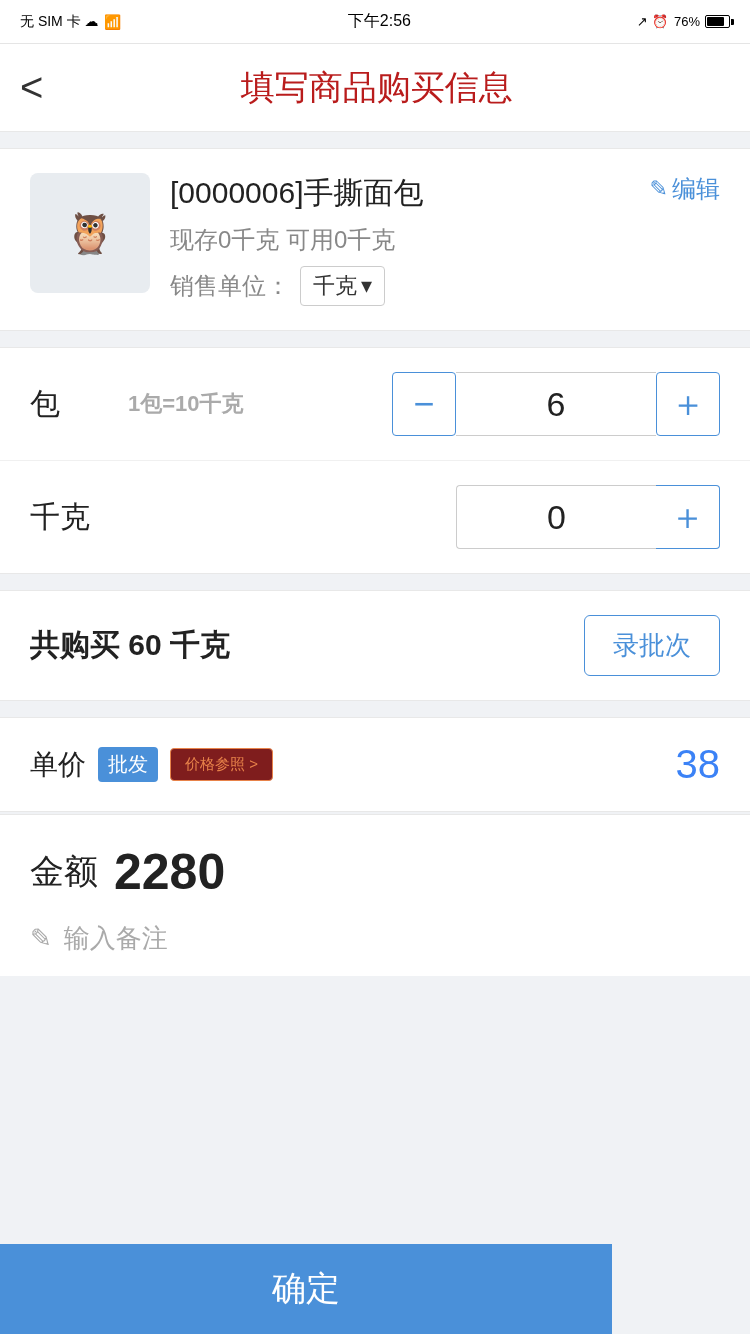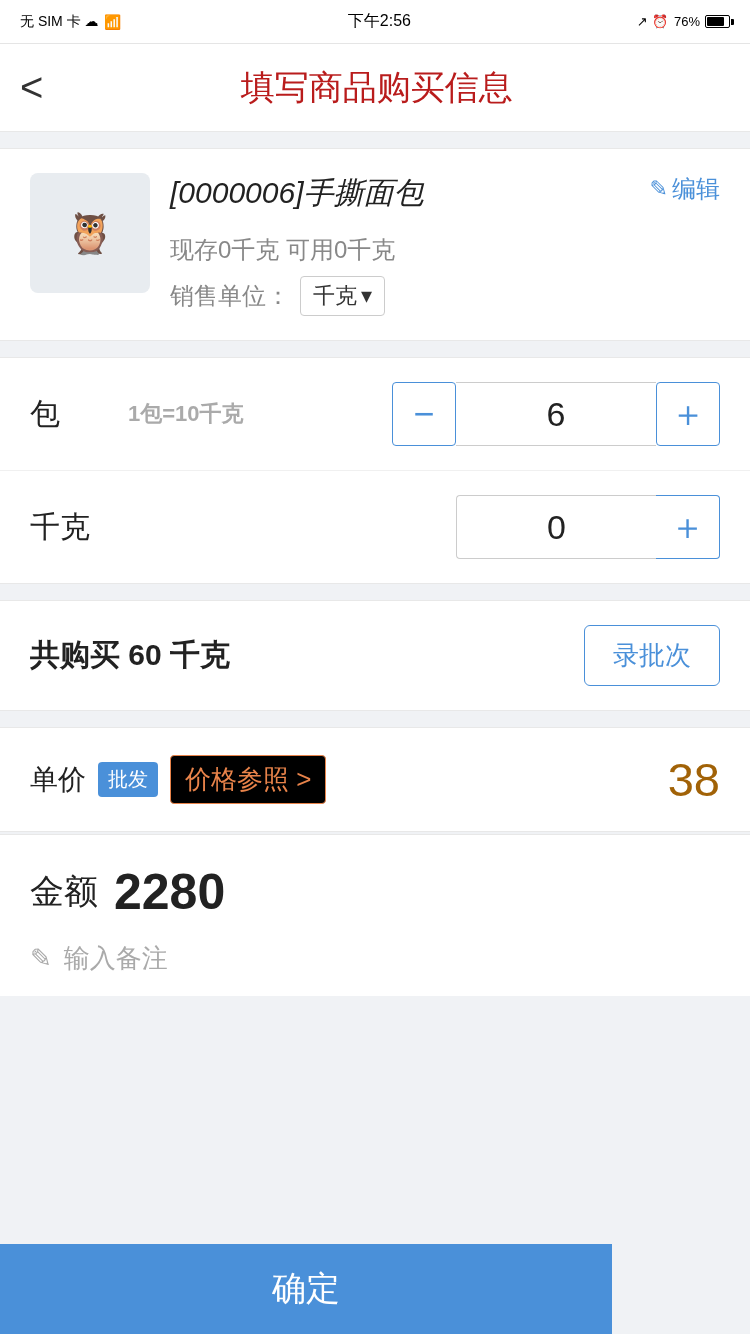--- a/index.html
+++ b/index.html
@@ -122,22 +122,21 @@
       font-size: 40px;
       color: #7a8fa0;
     }
     .product-info {
       flex: 1;
     }
     .product-name {
       font-size: 30px;
       color: #222;
       font-weight: 500;
-      margin-bottom: 20px;
-      font-style: italic;
+      margin-bottom: 10px;
     }
     .product-stock {
       font-size: 24px;
       color: #888;
       margin-bottom: 10px;
     }
     .product-unit-row {
       display: flex;
       align-items: center;
       gap: 10px;
@@ -272,33 +271,33 @@
       background: #4a90d9;
       color: #fff;
       font-size: 20px;
       padding: 4px 10px;
       border-radius: 4px;
       margin-right: 12px;
     }
     .price-ref-btn {
       border: 1.5px solid #e8834a;
       color: #e8834a;
-      background: #000000;
-      font-size: 26px;
+      background: #7f1d1d;
+      font-size: 15px;
       padding: 6px 14px;
       border-radius: 4px;
       display: flex;
       align-items: flex-end;
       gap: 4px;
       cursor: pointer;
     }
     .price-value {
       margin-left: auto;
-      font-size: 47px;
-      color: #a16207;
+      font-size: 40px;
+      color: #3b82f6;
       font-weight: 500;
     }
 
     
     .amount-section {
       background: #fff;
       margin-top: 2px;
       border-top: 1px solid #e8e8e8;
       padding: 28px 30px 20px;
     }

